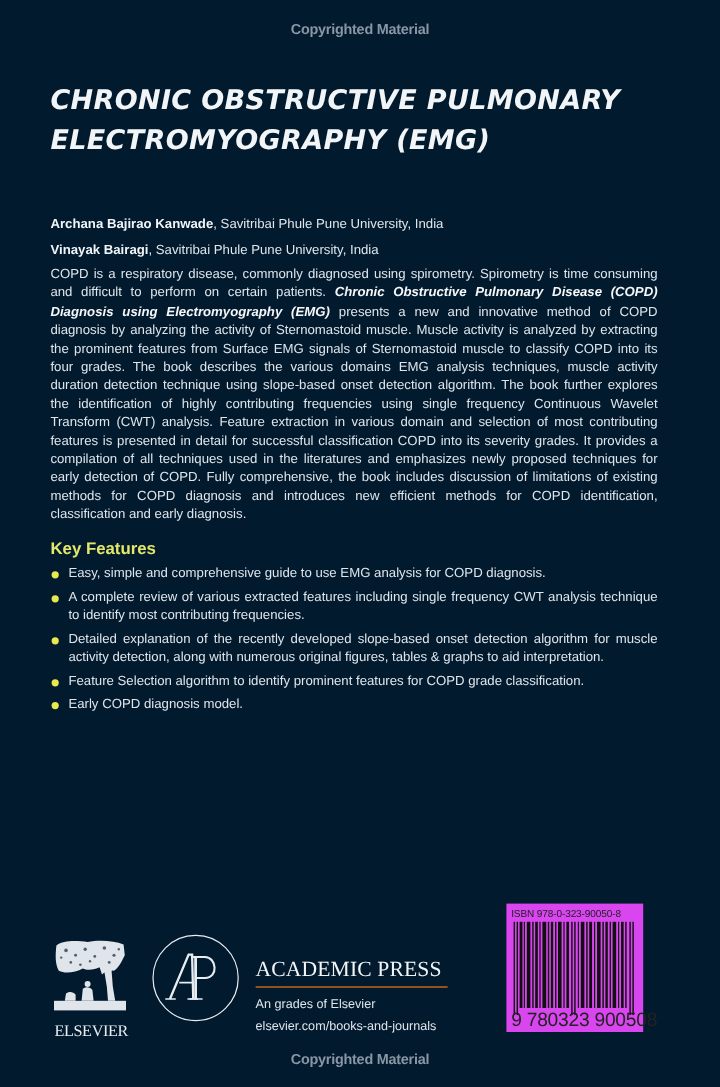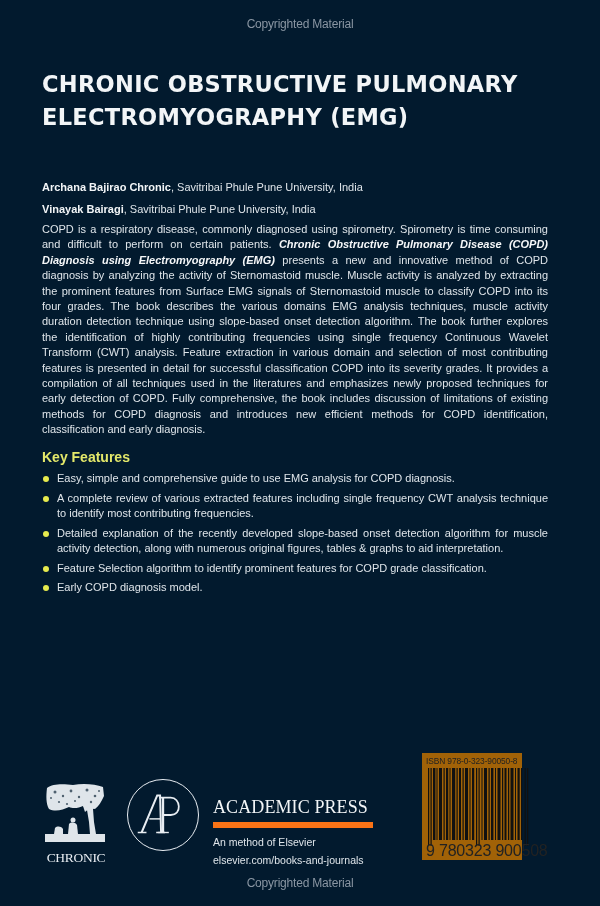--- a/index.html
+++ b/index.html
@@ -14,40 +14,41 @@
       overflow: hidden;
       font-family: "Liberation Sans", "DejaVu Sans", sans-serif;
       color: #e8edf2;
     }
     .copyright-top, .copyright-bottom {
       position: absolute;
       left: 0;
       width: 600px;
       text-align: center;
       font-family: "Liberation Sans", sans-serif;
-      font-weight: normal;
+      font-weight: bold;
       font-size: 12px;
       color: #8a96a3;
       letter-spacing: -0.2px;
     }
     .copyright-top { top: 17px; }
     .copyright-bottom { top: 876px; }
 
     .title {
       position: absolute;
       left: 42px;
       top: 68px;
       width: 520px;
       font-family: "DejaVu Sans", sans-serif;
       font-weight: bold;
       font-size: 22.5px;
       line-height: 33px;
       color: #f2f5f7;
       letter-spacing: 0.3px;
       margin: 0;
+      font-style: italic;
     }
     .title div { white-space: nowrap; }
 
     .authors {
       position: absolute;
       left: 42px;
       top: 176px;
       font-size: 11px;
       color: #dfe5ea;
     }
@@ -150,38 +151,38 @@
       left: 213px;
       top: 797px;
       width: 160px;
     }
     .ap-name {
       font-family: "Liberation Serif", serif;
       font-size: 18px;
       color: #f2f5f7;
       letter-spacing: 0.1px;
       padding-bottom: 4px;
-      border-bottom: 6px solid #f97316;
+      border-bottom: 1px solid #f97316;
       white-space: nowrap;
     }
     .ap-imprint, .ap-url {
       font-size: 10.5px;
       color: #dfe5ea;
       white-space: nowrap;
       line-height: 18px;
     }
     .ap-imprint { margin-top: 5px; }
 
     .barcode {
       position: absolute;
       left: 422px;
       top: 753px;
-      width: 100px;
+      width: 114px;
       height: 107px;
-      background: #a16207;
+      background: #d946ef;
       box-sizing: border-box;
       padding: 3px 4px 0 4px;
     }
     .isbn-text {
       font-family: "Liberation Sans", sans-serif;
       font-size: 8.4px;
       color: #222;
       white-space: nowrap;
       letter-spacing: -0.1px;
       line-height: 10px;
@@ -208,21 +209,21 @@
 
 <div class="copyright-top">Copyrighted Material</div>
 
 <h1 class="title">
   <div>CHRONIC OBSTRUCTIVE PULMONARY</div>
   <div>ELECTROMYOGRAPHY (EMG)</div>
 </h1>
 
 <div class="authors">
   <div class="author-line">
-    <span class="author-name">Archana Bajirao Chronic</span><span>, Savitribai Phule Pune University, India</span>
+    <span class="author-name">Archana Bajirao Kanwade</span><span>, Savitribai Phule Pune University, India</span>
   </div>
   <div class="author-line">
     <span class="author-name">Vinayak Bairagi</span><span>, Savitribai Phule Pune University, India</span>
   </div>
 </div>
 
 <p class="description"><span>COPD is a respiratory disease, commonly diagnosed using spirometry. Spirometry is time consuming and difficult to perform on certain patients. </span><span class="em">Chronic Obstructive Pulmonary Disease (COPD) Diagnosis using Electromyography (EMG)</span><span> presents a new and innovative method of COPD diagnosis by analyzing the activity of Sternomastoid muscle. Muscle activity is analyzed by extracting the prominent features from Surface EMG signals of Sternomastoid muscle to classify COPD into its four grades. The book describes the various domains EMG analysis techniques, muscle activity duration detection technique using slope-based onset detection algorithm. The book further explores the identification of highly contributing frequencies using single frequency Continuous Wavelet Transform (CWT) analysis. Feature extraction in various domain and selection of most contributing features is presented in detail for successful classification COPD into its severity grades. It provides a compilation of all techniques used in the literatures and emphasizes newly proposed techniques for early detection of COPD. Fully comprehensive, the book includes discussion of limitations of existing methods for COPD diagnosis and introduces new efficient methods for COPD identification, classification and early diagnosis.</span></p>
 
 <div class="key-features">
   <div class="kf-heading">Key Features</div>
@@ -270,39 +271,39 @@
     </g>
 
     <path d="M40 24 L44 28 L46 40 L47 52 L53 52 L51 40 L50 27 L54 24 L52 22 L47 25 L43 22 Z" fill="#dfe5ea"></path>
 
     <path d="M26 42 C28 40, 32 40, 34 43 L35 52 L25 52 Z" fill="#dfe5ea"></path>
     <circle cx="30" cy="38" r="2.5" fill="#dfe5ea"></circle>
     <path d="M12 46 C14 44, 18 44, 20 47 L20 52 L11 52 Z" fill="#dfe5ea"></path>
 
     <rect x="2" y="52" width="60" height="8" fill="#dfe5ea"></rect>
   </svg>
-  <div class="elsevier-word">CHRONIC</div>
+  <div class="elsevier-word">ELSEVIER</div>
 </div>
 
 <div class="ap-logo">
   <svg class="ap-letters" viewBox="0 0 72 72">
 
     <path d="M14 54 L30 16 L33 16 L34 54" fill="none" stroke="#e8edf2" stroke-width="2"></path>
     <path d="M22 40 L34 40" stroke="#e8edf2" stroke-width="1.5"></path>
     <path d="M10 54 L19 54 M29 54 L38 54" stroke="#e8edf2" stroke-width="1.4"></path>
 
     <path d="M36 18 L36 54" stroke="#e8edf2" stroke-width="2.4"></path>
     <path d="M32 18 L44 18 C54 18, 56 36, 44 36 L36 36" fill="none" stroke="#e8edf2" stroke-width="1.8"></path>
     <path d="M31 54 L42 54" stroke="#e8edf2" stroke-width="1.4"></path>
   </svg>
 </div>
 
 <div class="academic-press">
   <div class="ap-name">ACADEMIC PRESS</div>
-  <div class="ap-imprint">An method of Elsevier</div>
+  <div class="ap-imprint">An grades of Elsevier</div>
   <div class="ap-url">elsevier.com/books-and-journals</div>
 </div>
 
 <div class="barcode">
   <div class="isbn-text">ISBN 978-0-323-90050-8</div>
   <svg class="bars" viewBox="0 0 104 78" preserveAspectRatio="none">
     <g fill="#111">
       <rect x="2" y="0" width="1.2" height="78"></rect>
       <rect x="4.5" y="0" width="1.2" height="78"></rect>
       <rect x="7" y="0" width="2.4" height="72"></rect>

